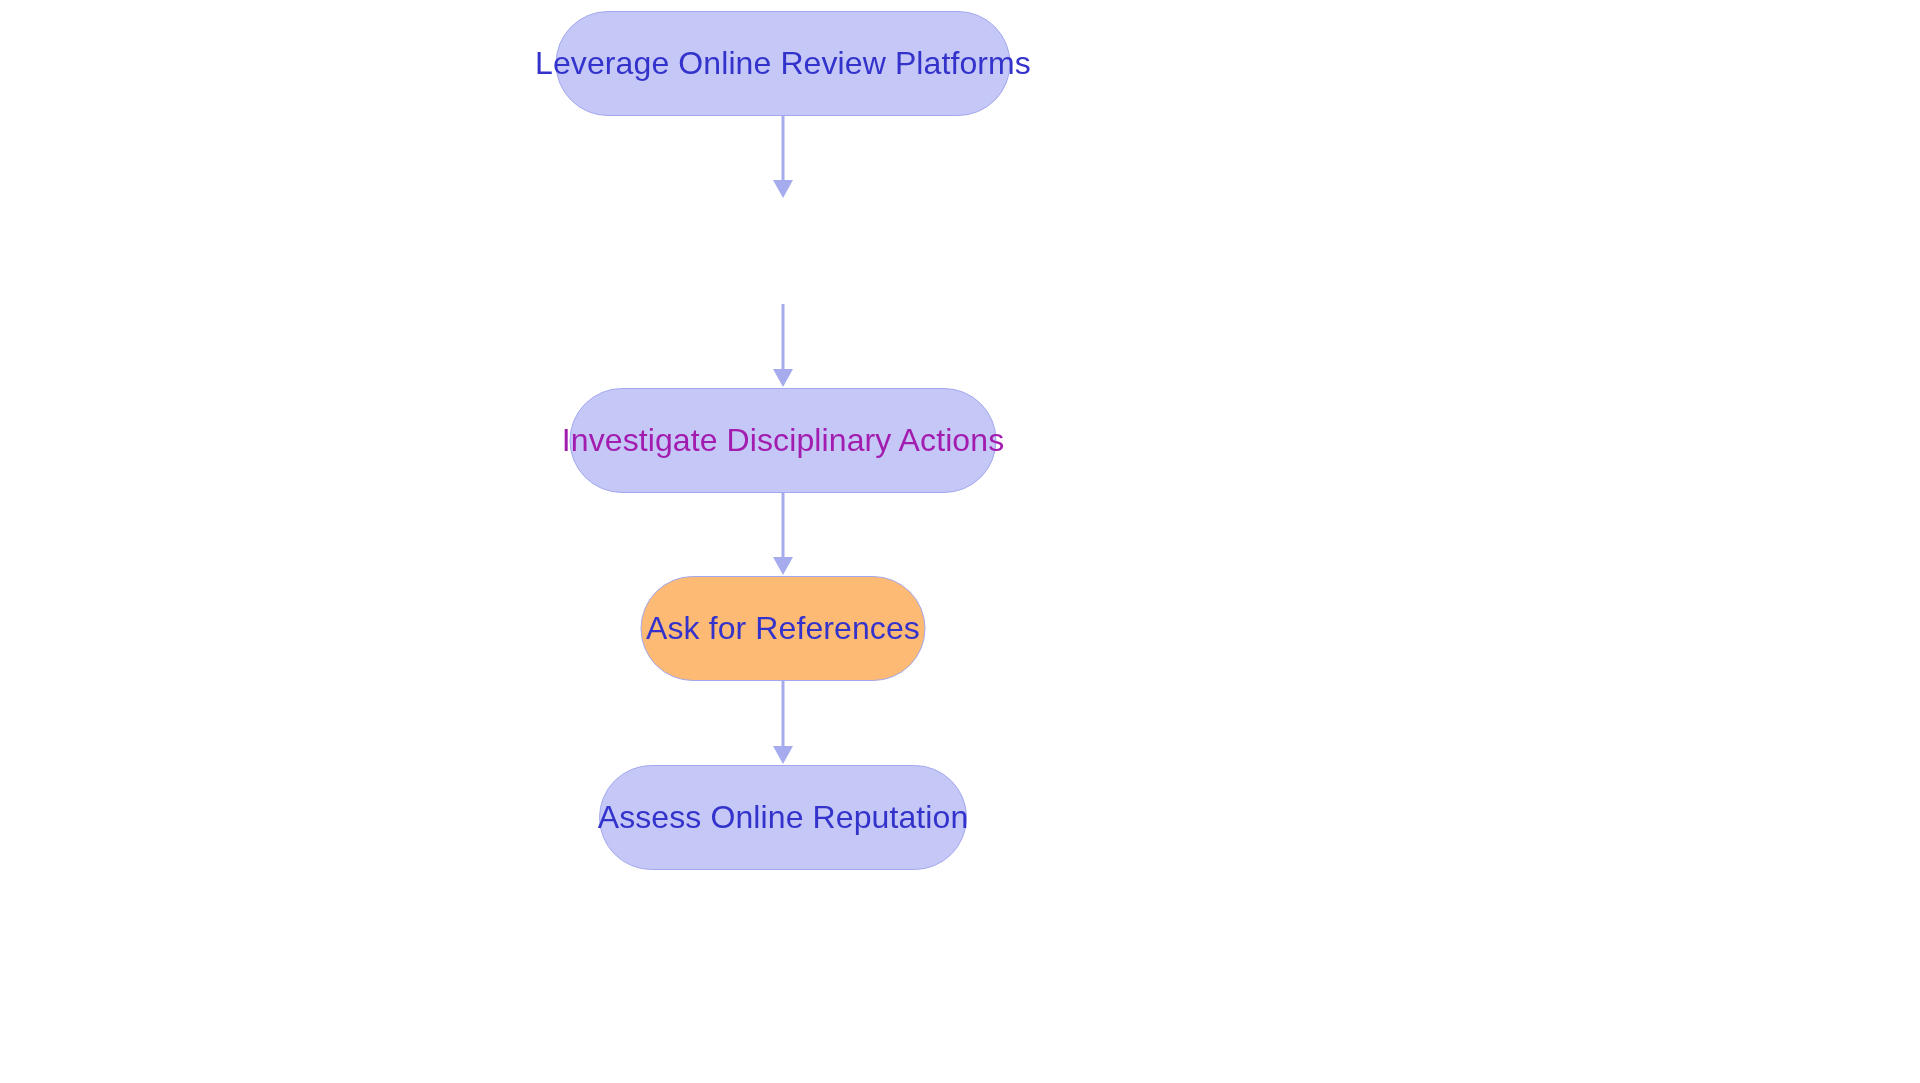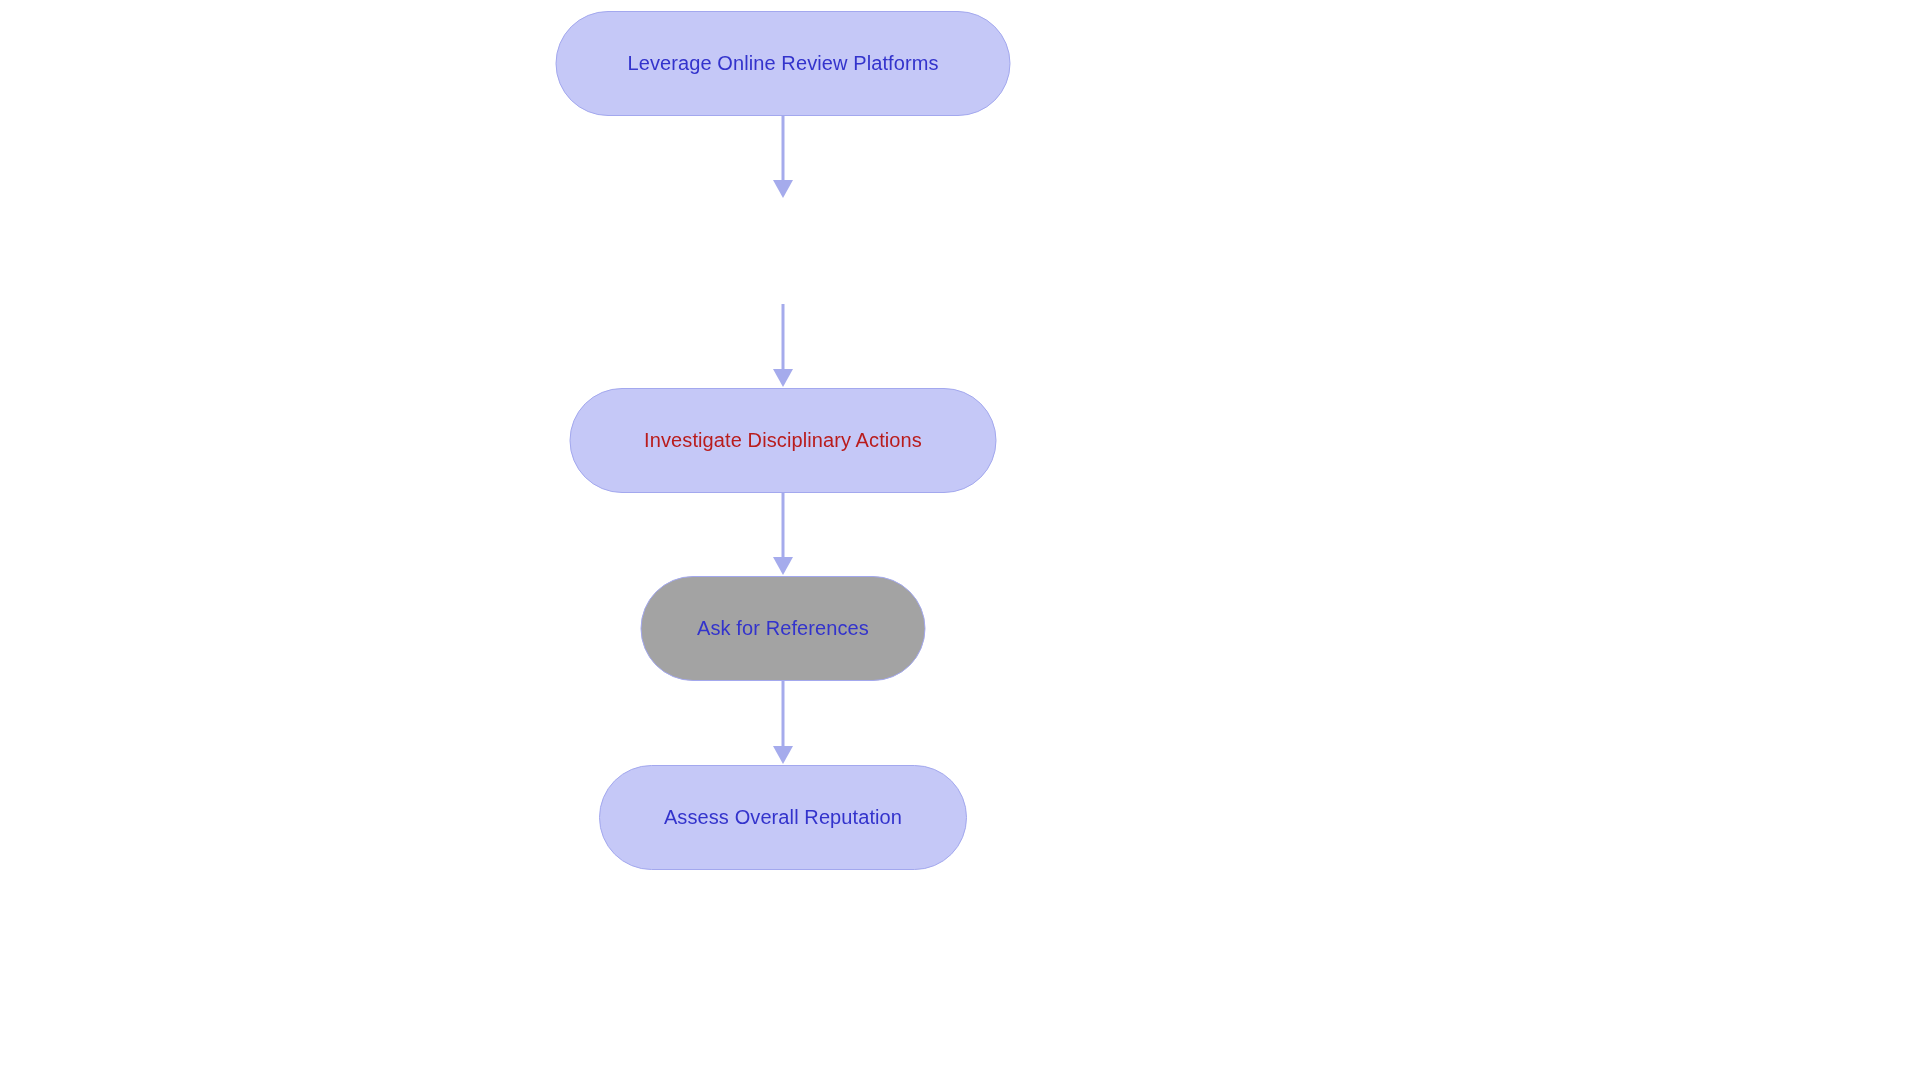--- a/index.html
+++ b/index.html
@@ -33,21 +33,21 @@
     border-radius: 53px;
     display: flex;
     align-items: center;
     justify-content: center;
     z-index: 2;
   }
 
   .node-label {
     color: #3333cc;
     font-family: "Liberation Sans", sans-serif;
-    font-size: 20px;
+    font-size: 32px;
     font-weight: 400;
     line-height: 1;
     letter-spacing: 0.1px;
     white-space: nowrap;
     text-align: center;
     user-select: none;
   }
 
   
   .connector {
@@ -97,24 +97,24 @@
     <div class="connector-line" style="height: 66px; background: rgb(165, 171, 236);"></div>
     <div class="connector-head" style="border-top-color: rgb(165, 171, 236);"></div>
   </div>
 
   <div class="node" style="left: 783px; top: 10.5px; width: 455px; height: 105px; border-radius: 52.5px; background: rgb(197, 200, 247); border-color: rgb(163, 168, 238);">
     <span class="node-label" style="color: rgb(51, 51, 204);">Leverage Online Review Platforms</span>
   </div>
 
 
   <div class="node" style="left: 783px; top: 387.5px; width: 427px; height: 105px; border-radius: 52.5px; background: rgb(197, 200, 247); border-color: rgb(163, 168, 238);">
-    <span class="node-label" style="color: #b91c1c;">Investigate Disciplinary Actions</span>
+    <span class="node-label" style="color: #a21caf;">Investigate Disciplinary Actions</span>
   </div>
 
-  <div class="node" style="left: 783px; top: 575.5px; width: 285px; height: 105px; border-radius: 52.5px; background: #a3a3a3; border-color: rgb(163, 168, 238);">
+  <div class="node" style="left: 783px; top: 575.5px; width: 285px; height: 105px; border-radius: 52.5px; background: #fdba74; border-color: rgb(163, 168, 238);">
     <span class="node-label" style="color: rgb(51, 51, 204);">Ask for References</span>
   </div>
 
   <div class="node" style="left: 783px; top: 764.5px; width: 368px; height: 105px; border-radius: 52.5px; background: rgb(197, 200, 247); border-color: rgb(163, 168, 238);">
-    <span class="node-label" style="color: rgb(51, 51, 204);">Assess Overall Reputation</span>
+    <span class="node-label" style="color: rgb(51, 51, 204);">Assess Online Reputation</span>
   </div>
 
 </div>
 
 </body></html>

